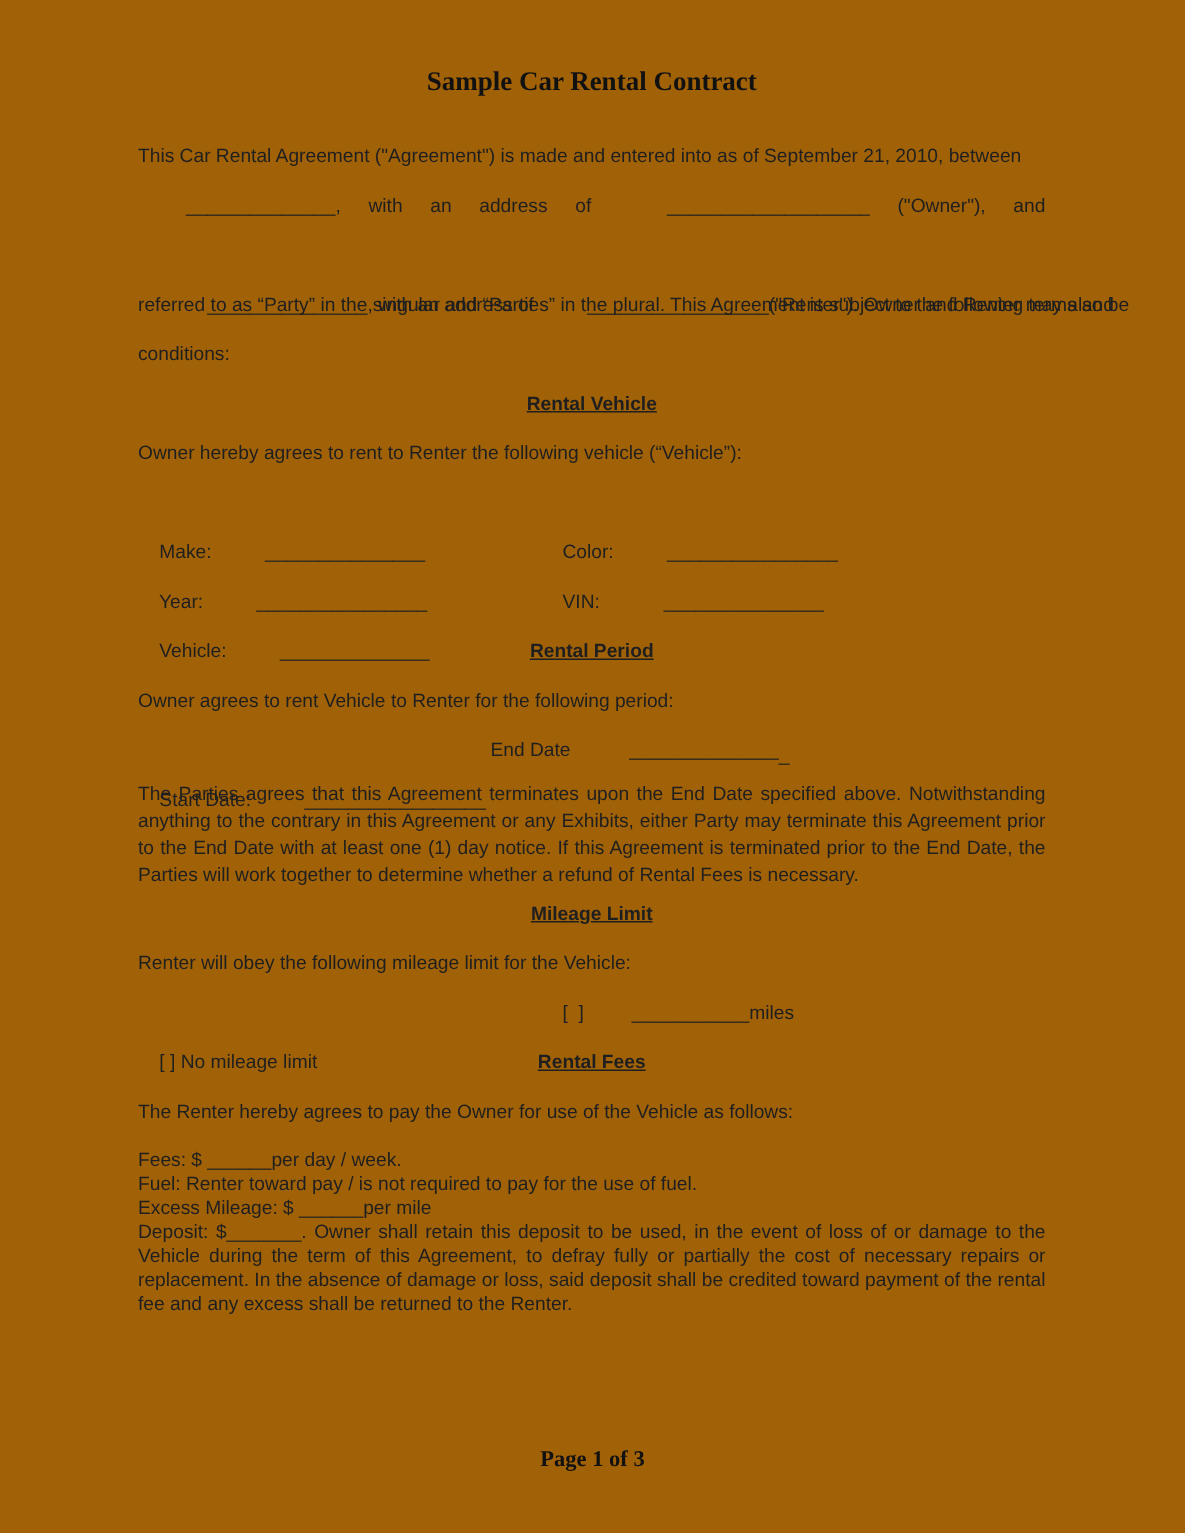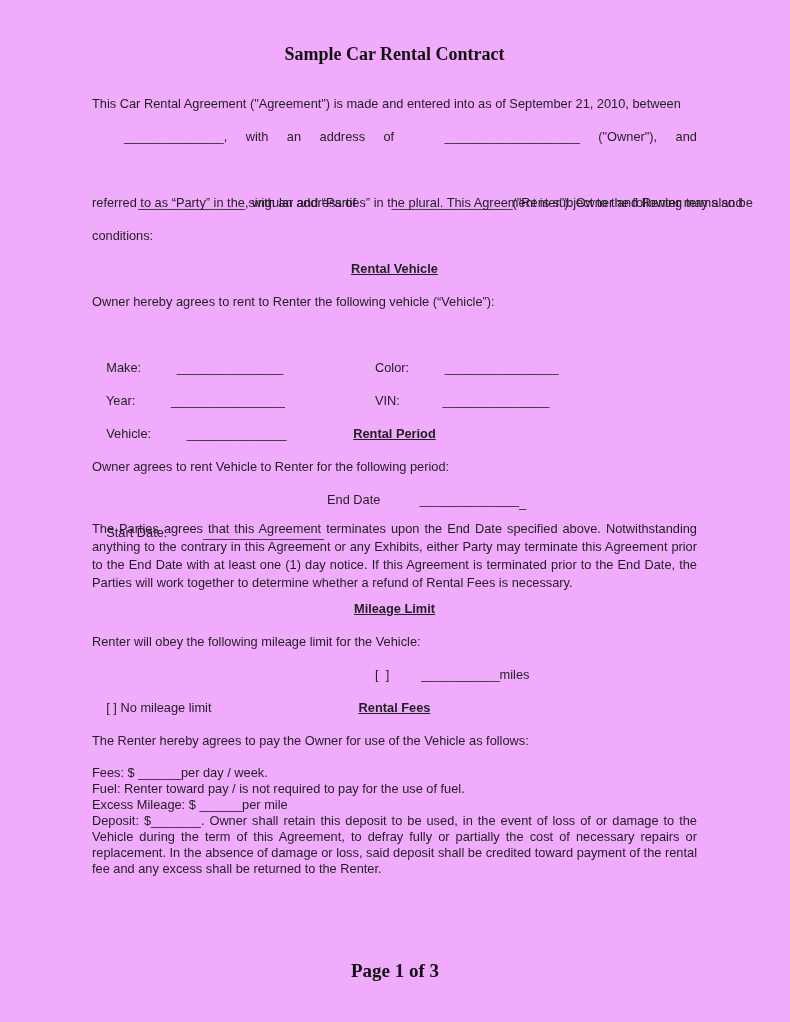--- a/index.html
+++ b/index.html
@@ -1,20 +1,20 @@
 <!DOCTYPE html>
 <html><head>
 <meta charset="utf-8">
 <style>
   html, body { margin: 0; padding: 0; background: #ffffff; }
   .page {
     position: relative;
     width: 790px;
     height: 1022px;
-    background: #f0abfc;
+    background: #a16207;
     box-sizing: border-box;
     padding: 44px 93px 0 92px;
     font-family: "Liberation Sans", sans-serif;
     font-size: 12.8px;
     color: #1f1f1f;
     overflow: hidden;
   }
   .title {
     font-family: "Liberation Serif", serif;
     font-size: 18px;
@@ -59,21 +59,21 @@
   }
   .blank { white-space: pre; margin-left: 32px; }
   .end-suffix { position: relative; top: 3px; }
   .footer {
     position: absolute;
     left: 0;
     bottom: 40px;
     width: 100%;
     text-align: center;
     font-family: "Liberation Serif", serif;
-    font-size: 19px;
+    font-size: 15px;
     font-weight: bold;
     color: #111;
   }
 </style>
 </head>
 <body>
 
 <div class="page">
 
   <h1 class="title">Sample Car Rental Contract</h1>

